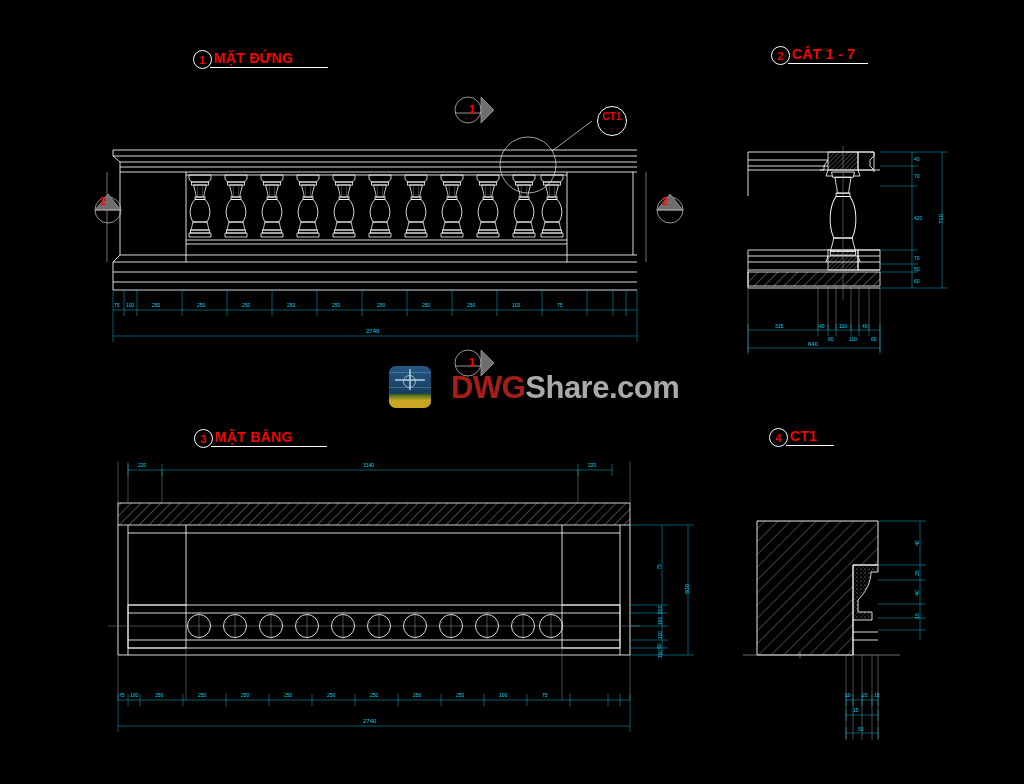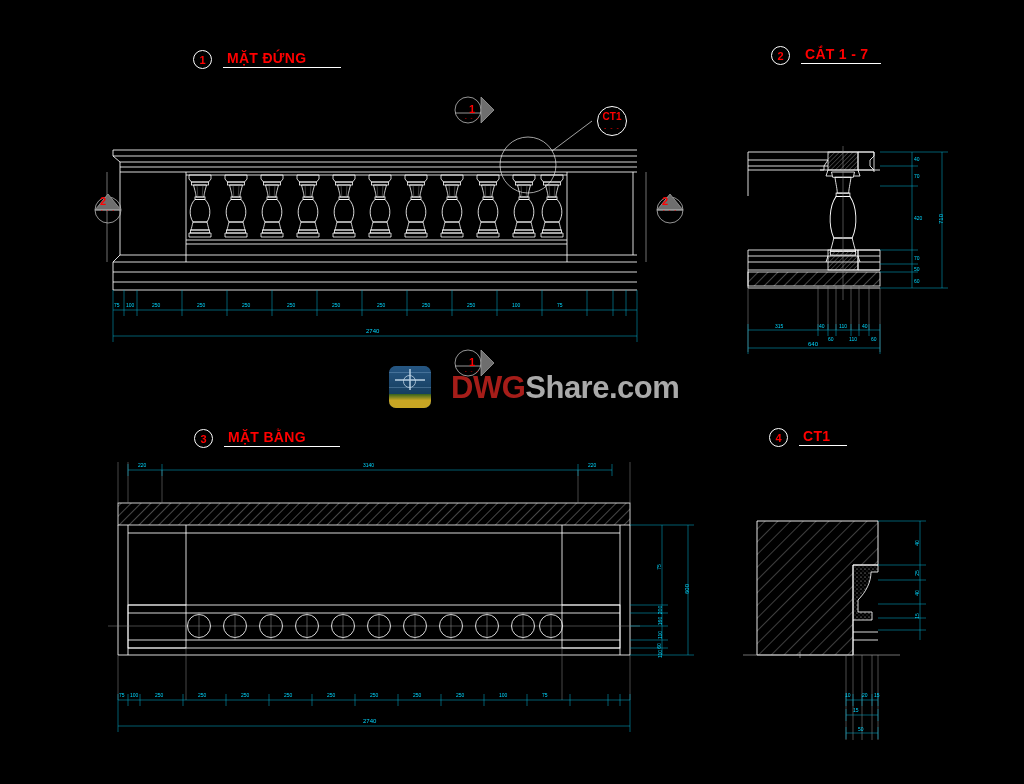--- a/index.html
+++ b/index.html
@@ -37,21 +37,20 @@
     align-items: center;
     justify-content: center;
     flex: 0 0 auto;
     background: #000;
     z-index: 2;
   }
   .title-text-wrap {
     margin-left: -2px;
     display: flex;
     flex-direction: column;
-    padding-left: 13px;
   }
   .title-text {
     color: #ff0000;
     font-size: 14px;
     font-weight: bold;
     letter-spacing: 0.3px;
     line-height: 15px;
     padding-left: 4px;
     white-space: nowrap;
   }

